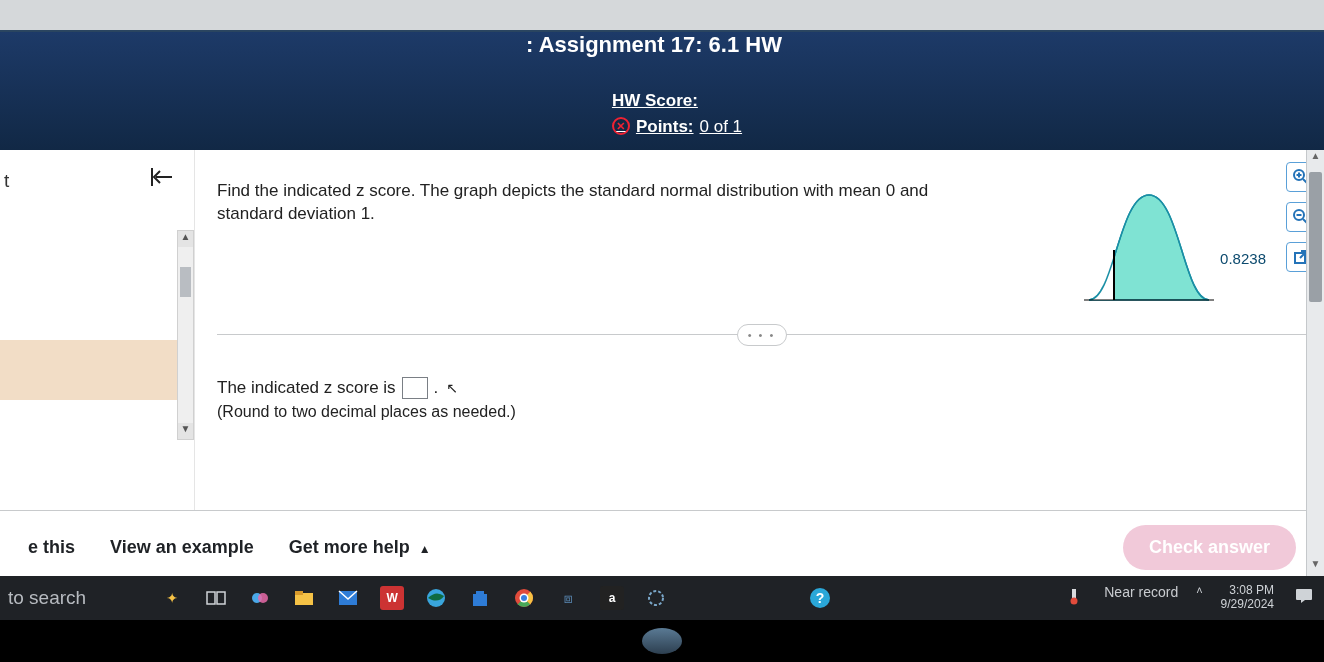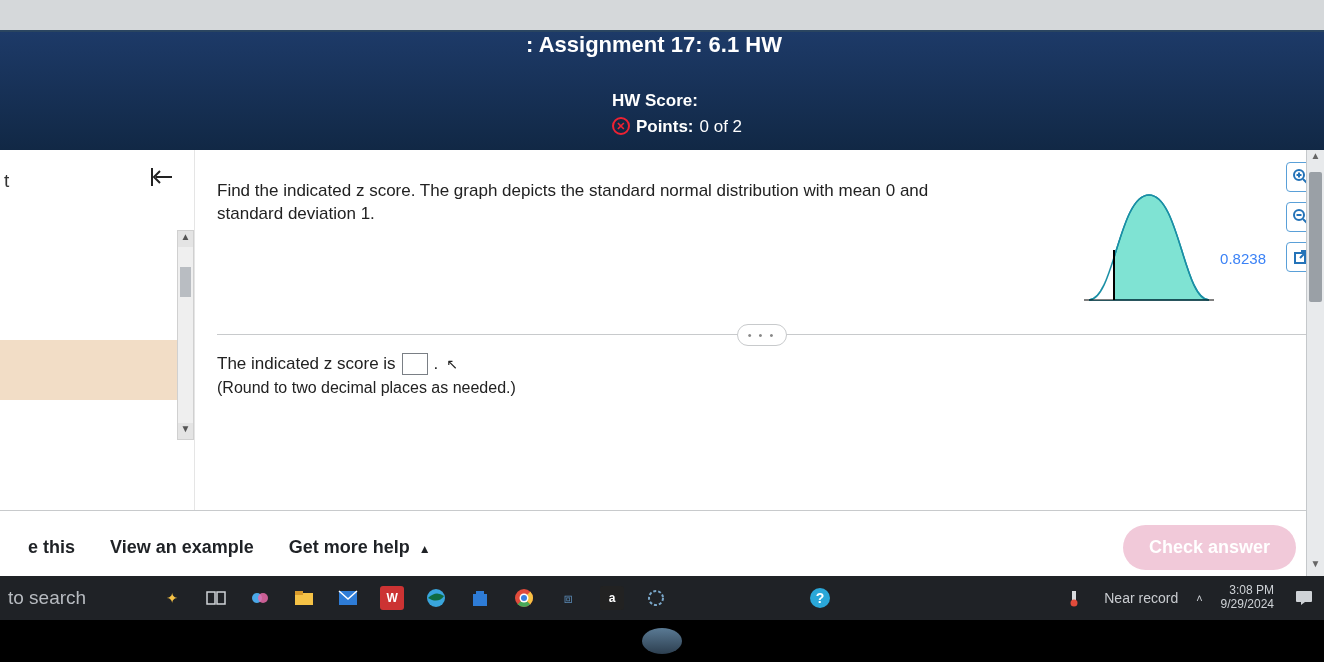--- a/index.html
+++ b/index.html
@@ -52,20 +52,21 @@
   }
   .q-label {
     font-weight: bold;
     font-size: 21px;
     white-space: nowrap;
   }
   .score-block {
     margin-left: 50px;
     font-size: 17px;
     line-height: 1.5;
+    text-decoration: underline;
   }
   .score-block .row { display: flex; align-items: center; gap: 6px; }
   .x-badge {
     width: 18px; height: 18px; border-radius: 50%;
     border: 2px solid #e23; display: inline-flex;
     align-items: center; justify-content: center;
     color: #e23; font-size: 11px; font-weight: bold;
     background: #112845;
   }
   .right-head {
@@ -140,21 +141,21 @@
     position: relative;
     background:#fff;
   }
   .prompt-row { display: flex; align-items: flex-start; gap: 20px; }
   .prompt-text { font-size: 17px; color: #222; max-width: 760px; line-height: 1.35; }
   .graph-wrap { margin-left: auto; display:flex; align-items:center; gap:6px; padding-right: 40px; }
   .graph {
     width: 130px; height: 130px; position: relative;
   }
   .graph svg { width: 100%; height: 100%; }
-  .graph-label { font-size: 15px; color: #3b82f6; margin-top: 26px; }
+  .graph-label { font-size: 15px; color: #0c4a6e; margin-top: 26px; }
   .tool-col {
     position: absolute; right: 8px; top: 12px;
     display: flex; flex-direction: column; gap: 10px;
   }
   .tool-btn {
     width: 30px; height: 30px; border: 1px solid #5aa0d8;
     border-radius: 4px; display:flex; align-items:center; justify-content:center;
     color:#2473b8; background:#fff; font-size:15px; cursor:pointer;
   }
   .hr-dots {
@@ -162,21 +163,21 @@
     border-top: 1px solid #c8cacc;
     position: relative;
     height: 1px;
   }
   .dots-pill {
     position:absolute; left:50%; top:-11px; transform:translateX(-50%);
     background:#fff; border:1px solid #c8cacc; border-radius:12px;
     width:50px; height:22px; display:flex; align-items:center; justify-content:center;
     color:#888; letter-spacing:2px; font-size:11px; cursor:pointer;
   }
-  .answer-area { margin-top: 18px; font-size: 17px; color:#222; }
+  .answer-area { margin-top: 42px; font-size: 17px; color:#222; }
   .answer-line { display:flex; align-items:center; gap:6px; }
   .answer-box {
     width: 26px; height: 22px; border:1px solid #7a7f85; background:#fff;
   }
   .hint { margin-top:4px; font-size:16px; color:#222; }
   .cursor { margin-left:2px; font-size:14px; color:#222; }
 
   .footer-bar {
     background:#fff; height: 74px;
     border-top: 1px solid #c8cacc;
@@ -203,21 +204,21 @@
     height: 44px;
     background: #1f2226;
     color:#c9ccd0;
     display:flex; align-items:center; padding: 0 8px;
     font-size: 14px;
     gap: 14px;
   }
   .tb-left { color:#b7bbc0; font-size:19px; }
   .tb-icons { display:flex; align-items:center; gap:20px; margin-left: 60px; }
   .tb-icon { width: 24px; height:24px; display:flex; align-items:center; justify-content:center; cursor:pointer; }
-  .tb-right { margin-left:auto; display:flex; align-items:center; gap:18px; }
+  .tb-right { margin-left:auto; display:flex; gap:18px; }
   .tb-clock { text-align:right; font-size:12px; line-height:1.15; color:#cfd3d7; }
   .chev { font-size:11px; color:#cfd3d7; }
 
   .far-scroll {
     position: absolute;
     top: 150px; right: 0; bottom: 86px; width: 18px;
     background:#e8eaec; border-left:1px solid #c5c8cb;
   }
   .far-scroll .t, .far-scroll .b { height:18px; text-align:center; font-size:10px; color:#666; }
   .far-scroll .thumb {
@@ -235,21 +236,21 @@
 
 <div class="header">
   <div class="assign-title">: Assignment 17: 6.1 HW</div>
   <div class="score-block">
     <div class="row">
       <b>HW Score:</b>
     </div>
     <div class="row">
       <span class="x-badge">✕</span>
       <b>Points:</b>
-      <span>0 of 2</span>
+      <span>0 of 1</span>
     </div>
   </div>
   <div class="right-head">
     <div class="gear">
       <svg width="22" height="22" viewBox="0 0 24 24" fill="none" stroke="#c9d3e0" stroke-width="2">
         <circle cx="12" cy="12" r="3"></circle>
         <path d="M12 2v3M12 19v3M4.2 4.2l2.1 2.1M17.7 17.7l2.1 2.1M2 12h3M19 12h3M4.2 19.8l2.1-2.1M17.7 6.3l2.1-2.1"></path>
       </svg>
     </div>
     <div class="save-btn">Save</div>

